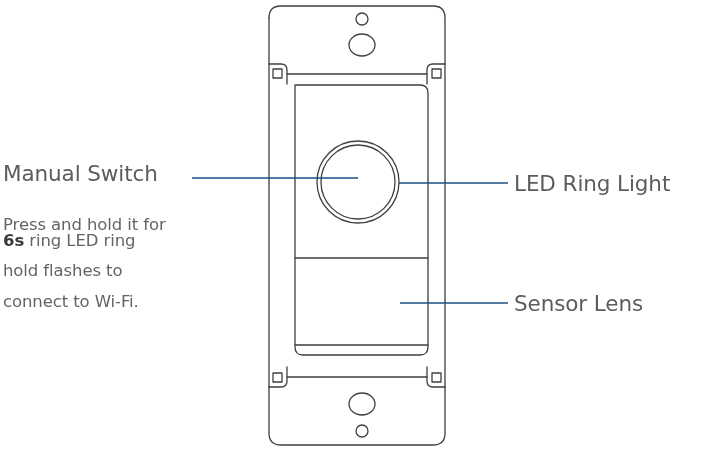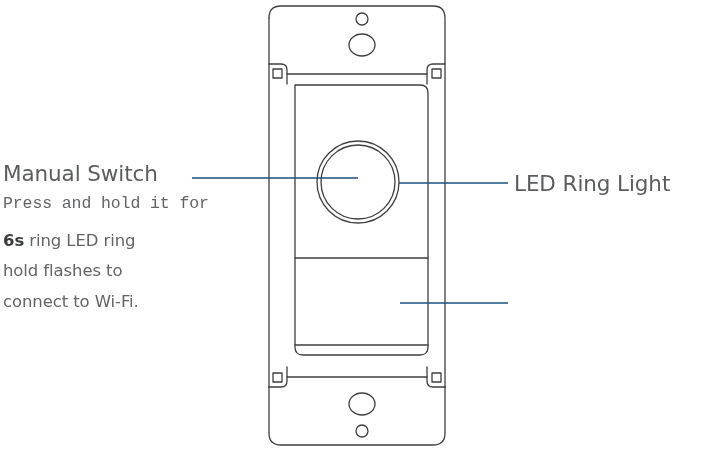--- a/index.html
+++ b/index.html
@@ -46,21 +46,21 @@
     top: 161px;
     font-size: 21.5px;
     color: #5b5c5e;
   }
   .body-line {
     left: 3px;
     font-size: 16.5px;
     color: #636466;
     line-height: 1;
   }
-  .bl1 { top: 196px; font-family: Liberation Mono, monospace; }
+  .bl1 { top: 217px; }
   .bl2 { top: 233px; }
   .bl3 { top: 263px; }
   .bl4 { top: 294px; }
   .bold-dur {
     font-weight: bold;
     color: #3a3b3d;
   }
   .label-right {
     font-size: 21.5px;
     color: #5b5c5e;
@@ -162,16 +162,17 @@
     <div class="txt body-line bl1">Press and hold it for</div>
 
     <div class="txt body-line bl2"><span class="bold-dur">6s</span><span> ring LED ring</span></div>
 
     <div class="txt body-line bl3">hold flashes to</div>
 
     <div class="txt label-right label-led">LED Ring Light</div>
 
     <div class="txt body-line bl4">connect to Wi-Fi.</div>
 
+    <div class="txt label-right label-sensor">Sensor Lens</div>
 
   </div>
 
 </div>
 
 </body></html>

